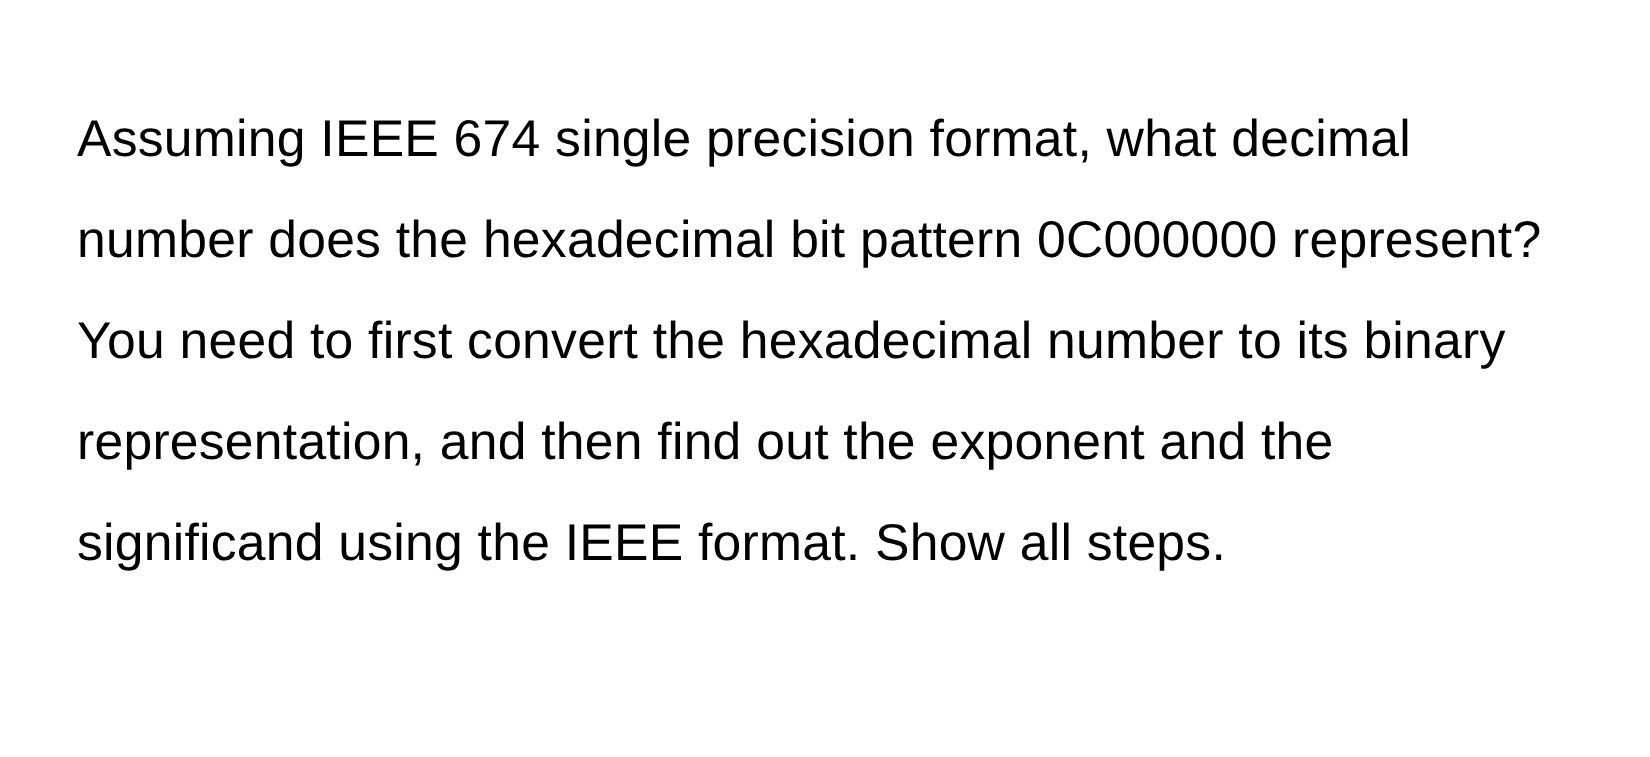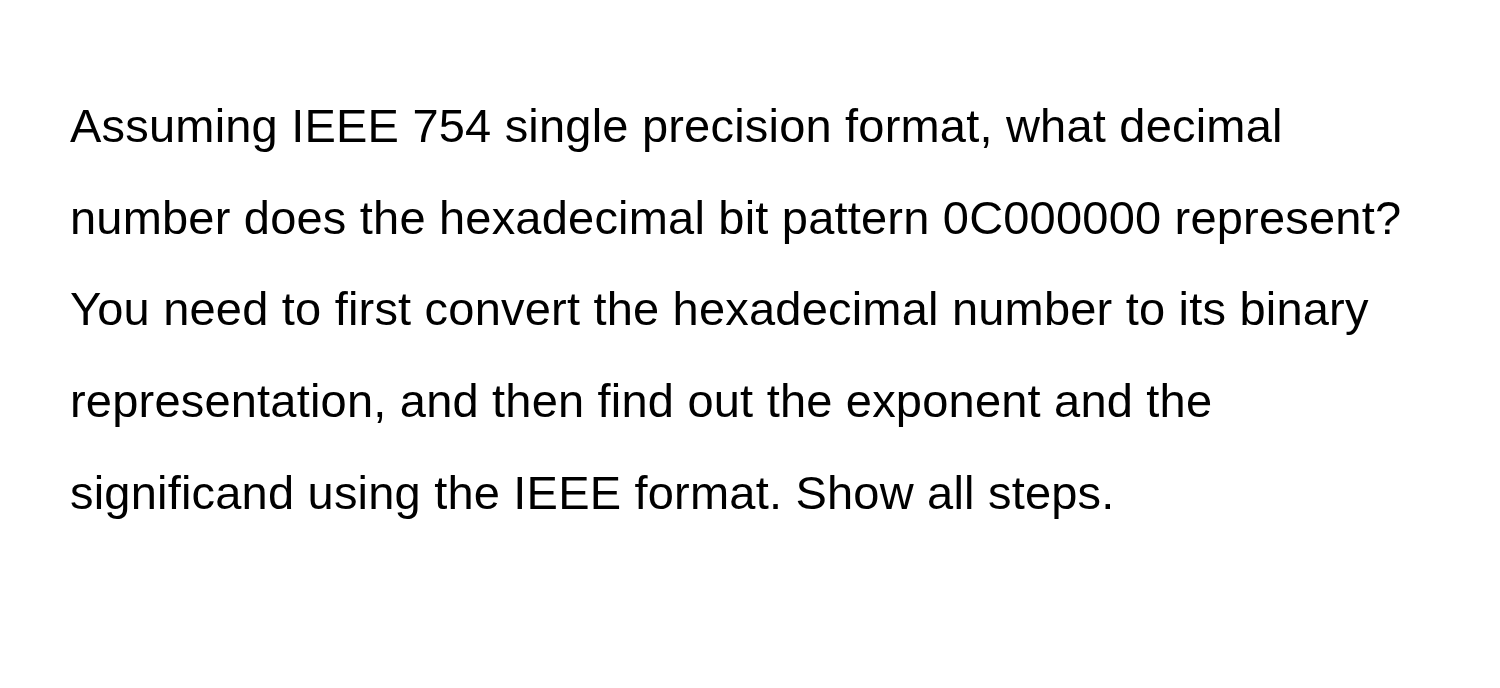--- a/index.html
+++ b/index.html
@@ -19,13 +19,13 @@
       font-size: 47px;
       line-height: 1.95;
       color: #000000;
       font-weight: 400;
       letter-spacing: 0.2px;
     }
   </style>
 </head>
 <body>
 
-<div class="question-text">Assuming IEEE 754 single precision format, what decimal number does the hexadecimal bit pattern 0C000000 represent? You need to first convert the hexadecimal number to its binary representation, and then find out the exponent and the significand using the IEEE format. Show all steps.</div>
+<div class="question-text">Assuming IEEE 674 single precision format, what decimal number does the hexadecimal bit pattern 0C000000 represent? You need to first convert the hexadecimal number to its binary representation, and then find out the exponent and the significand using the IEEE format. Show all steps.</div>
 
 </body></html>

